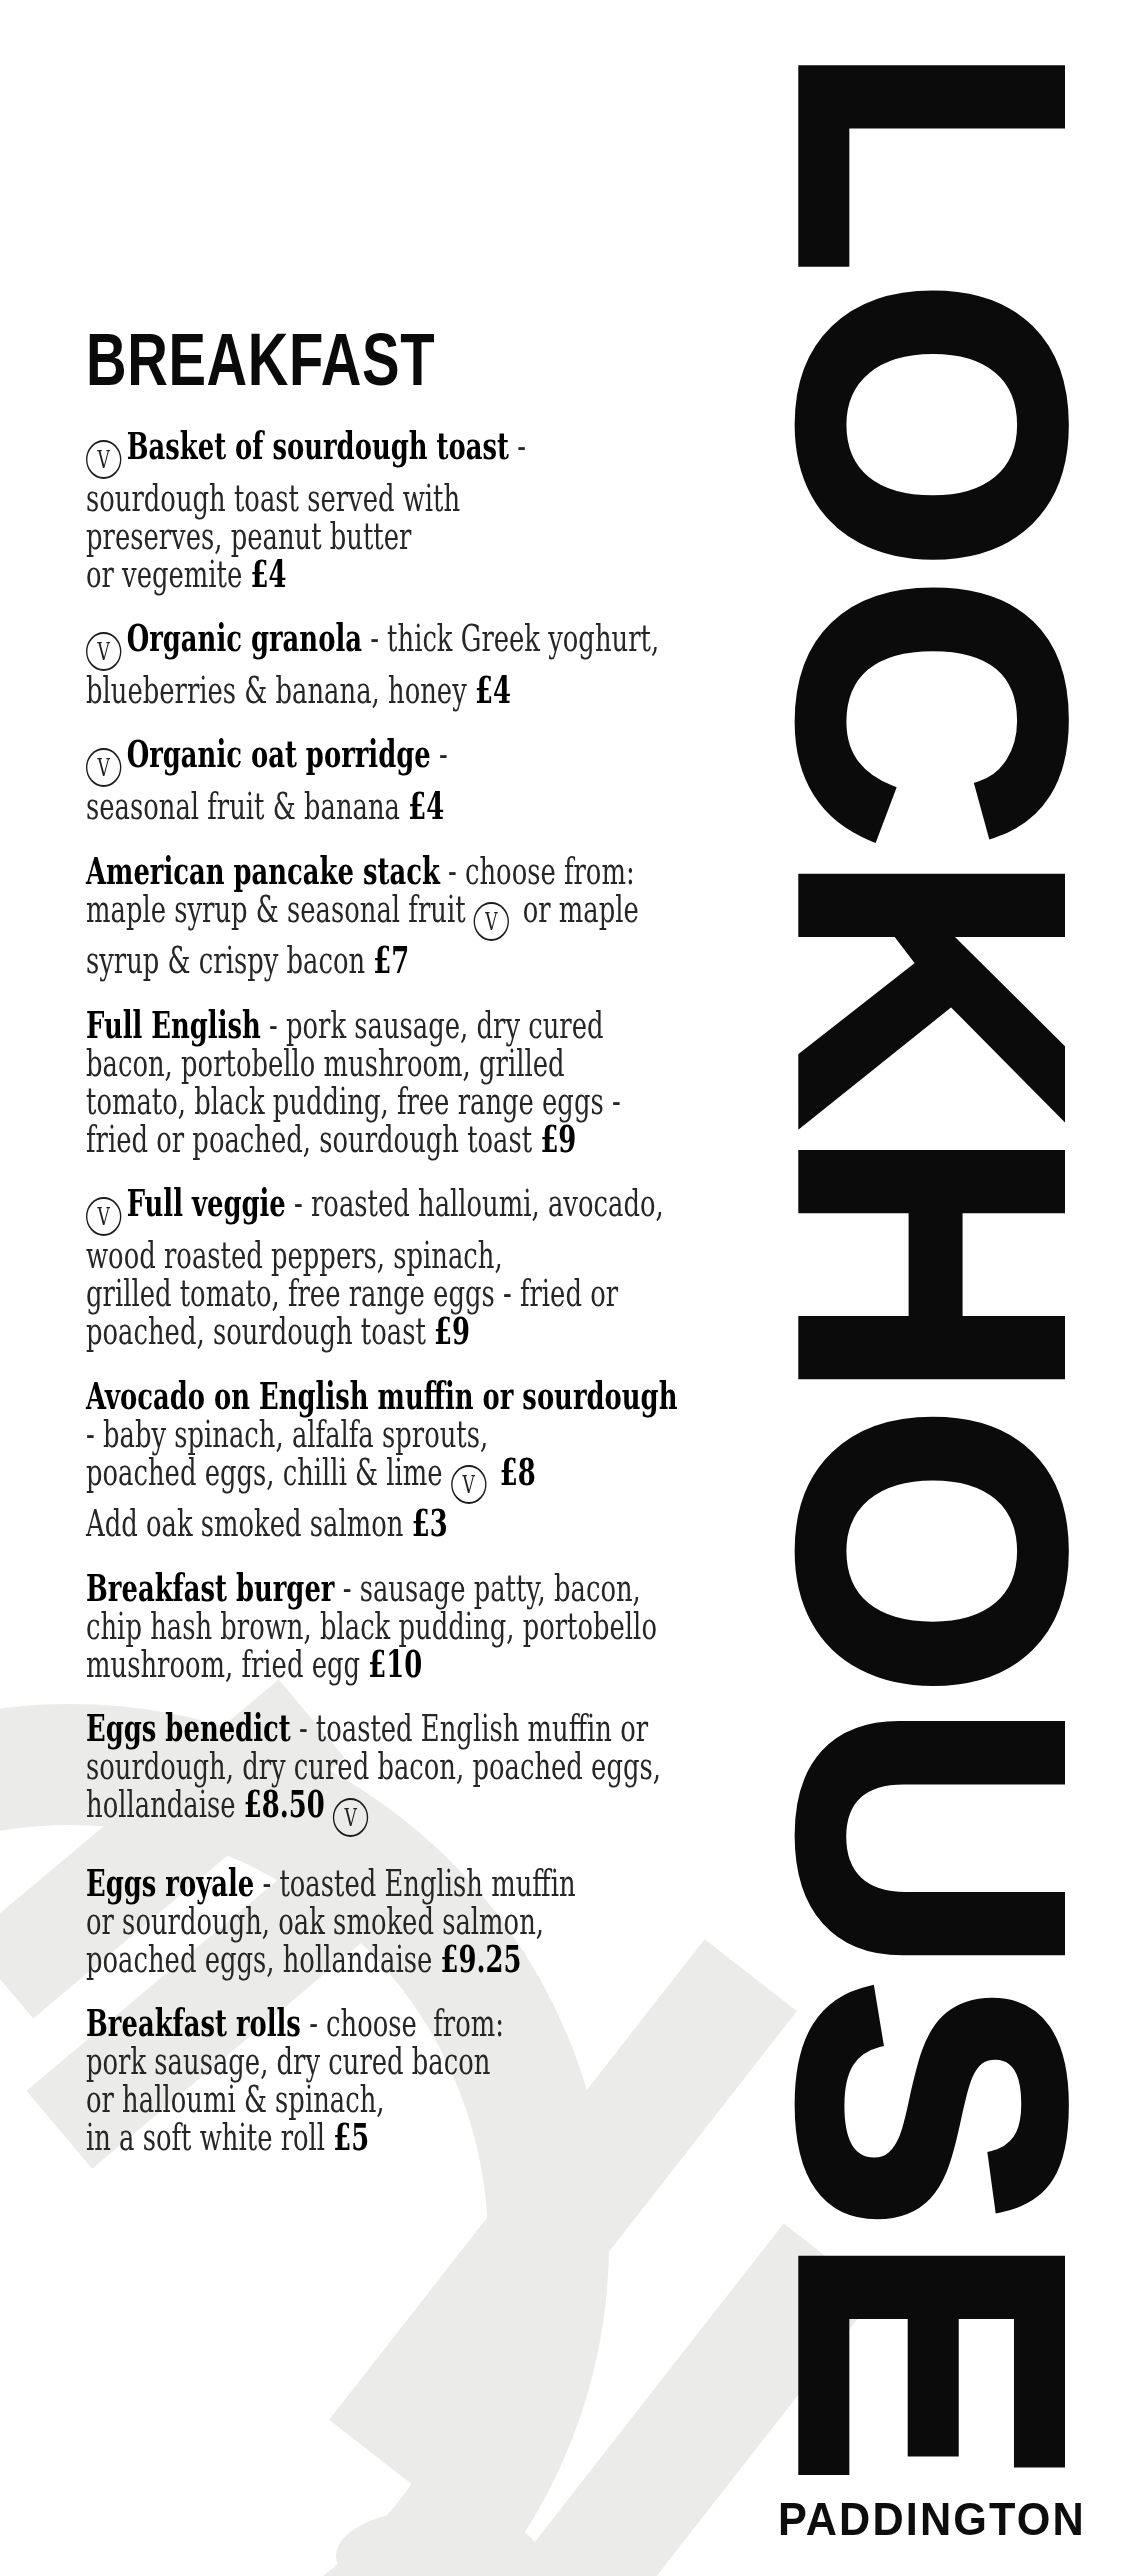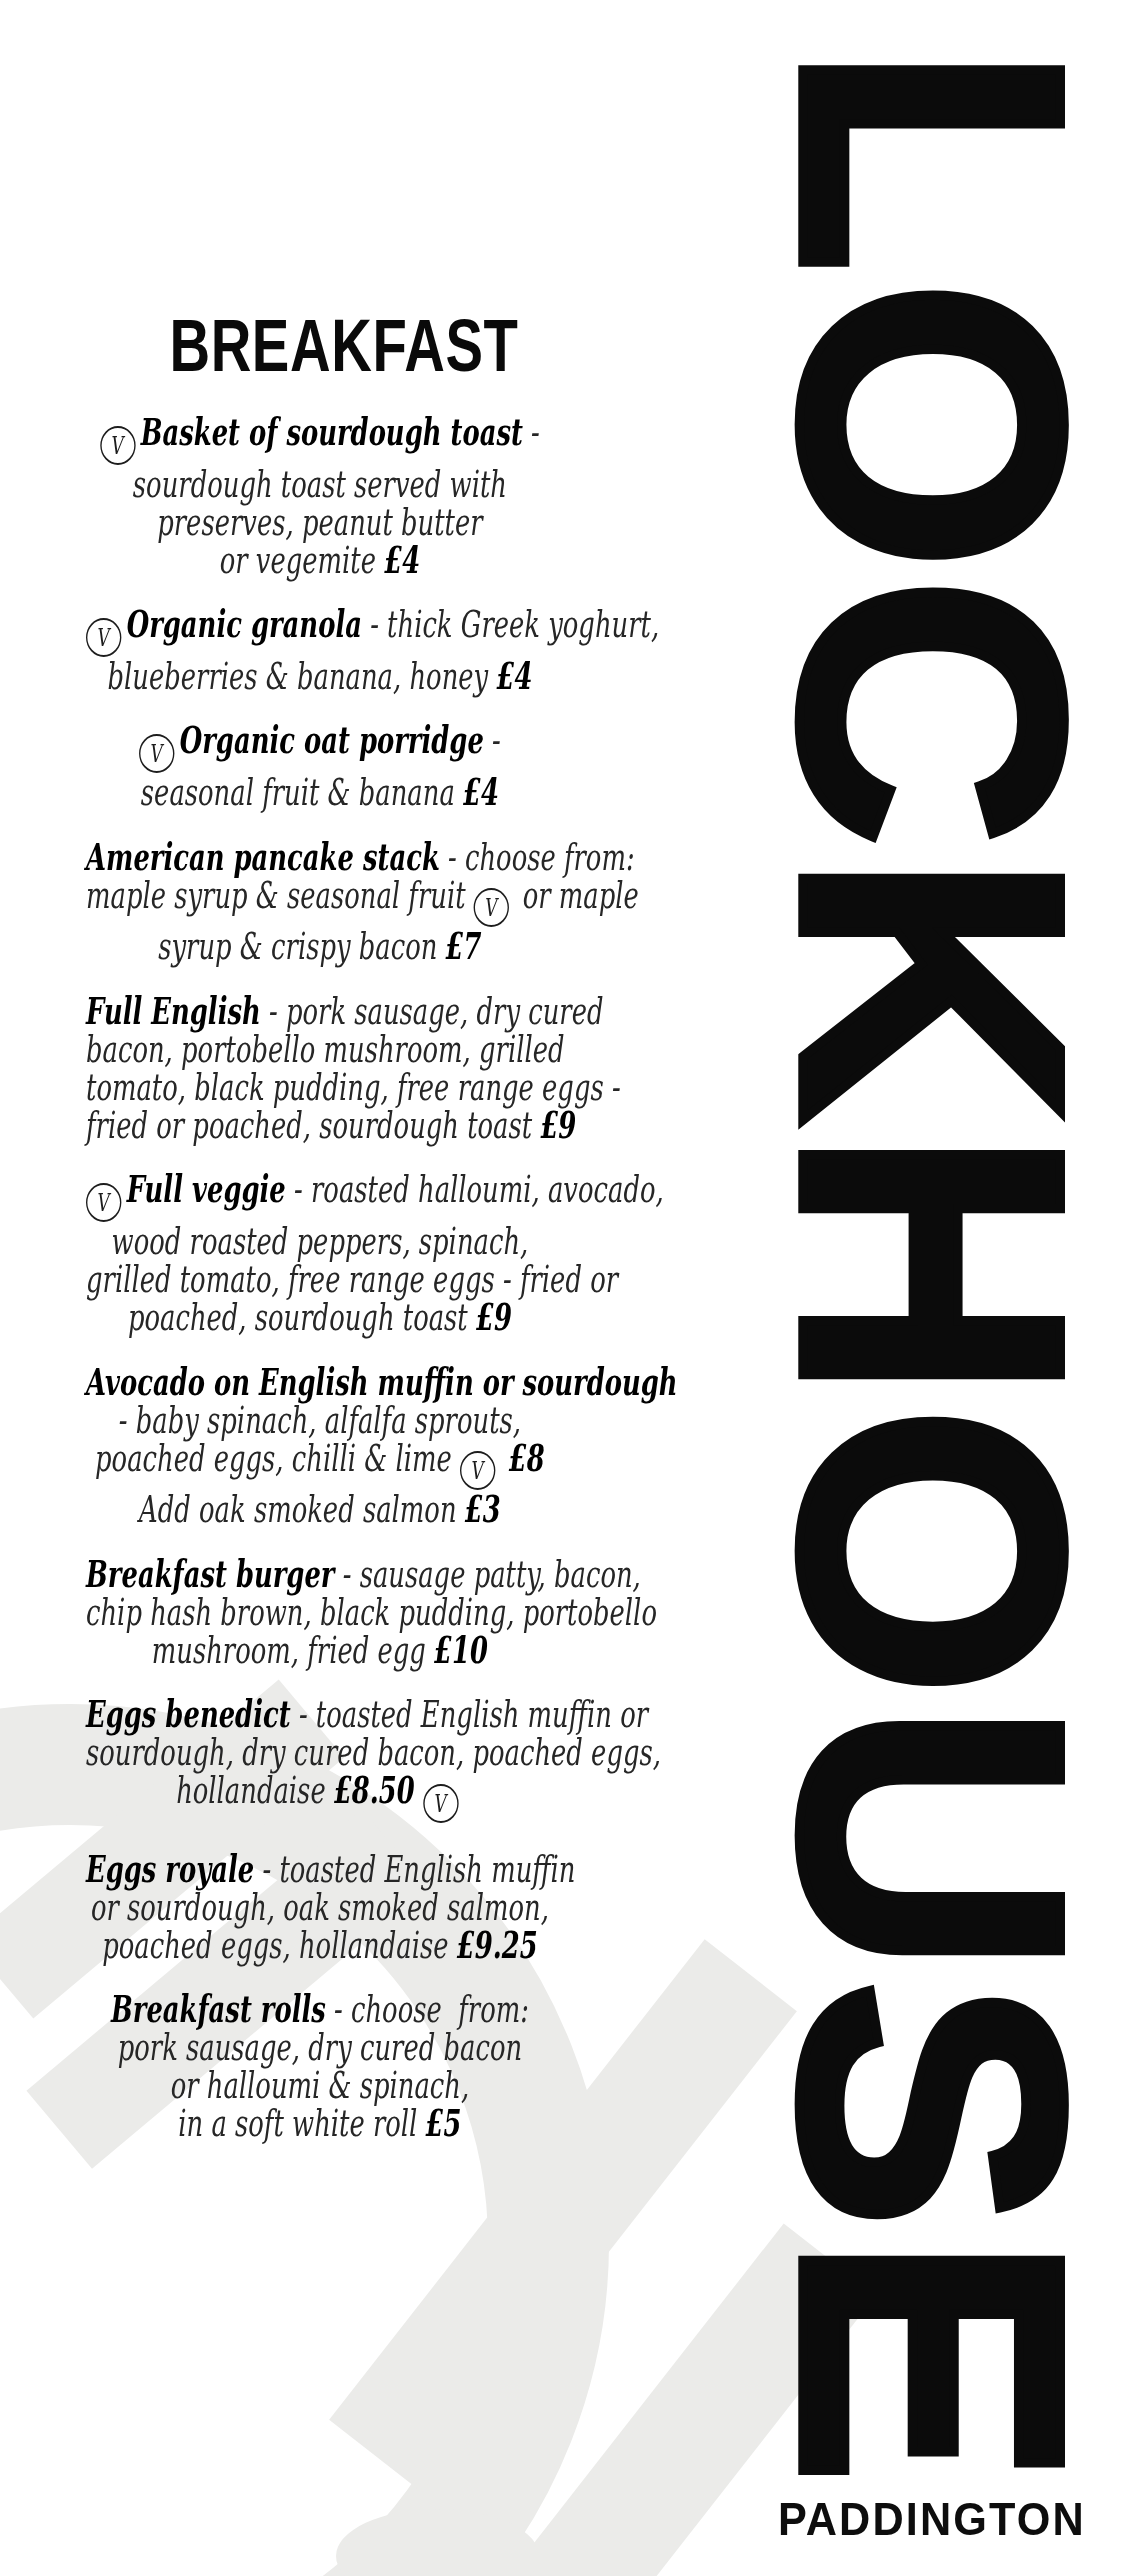--- a/index.html
+++ b/index.html
@@ -17,32 +17,31 @@
   }
   .wm-band { background:#ebebe9; }
   .wm-band1 { left:-47px;  top:1798px; width:406px; height:102px; transform:rotate(-40deg); }
   .wm-band2 { left:7.8px;   top:1938px; width:438px; height:102px; transform:rotate(-40deg); }
   .wm-band3 { left:258px;  top:2157px; width:610px; height:117px; transform:rotate(-52deg); }
   .wm-band4 { left:438px;  top:2392px; width:485px; height:117px; transform:rotate(-52deg); }
   .wm-blob  { left:336px;  top:2509px; width:203px; height:94px; border-radius:50%; background:#ebebe9; }
 
   
   .menu {
-    position:absolute; left:86px; top:308px; width:688px; z-index:2;
+    position:absolute; left:86px; top:322px; width:688px; z-index:2;
     color:#262626;
-    text-align:center;
   }
   .menu-title {
     font-family:"Liberation Sans", sans-serif;
     font-weight:900; font-size:75px; line-height:75px;
     letter-spacing:0.8px; color:#0a0a0a;
     transform:scaleX(0.75); transform-origin:0 50%;
     white-space:pre; margin:0 0 30px 0;
   }
-  .item { margin:0 0 26.6px 0;font-style:italic; }
+  .item { margin:0 0 26.6px 0; }
   .item.tight { margin-top:-19px; }
   .line {
     font-size:38px; line-height:38px; white-space:pre;
     transform:scaleX(0.68); transform-origin:0 50%;
   }
   .line .bold, .line .price { font-weight:700; color:#000; }
   .line .reg { font-weight:400; color:#262626; }
   .badge {
     display:inline-flex; justify-content:center; align-items:center;
     width:52px; height:39px; border:2.3px solid #1d1d1d; border-radius:50%;

